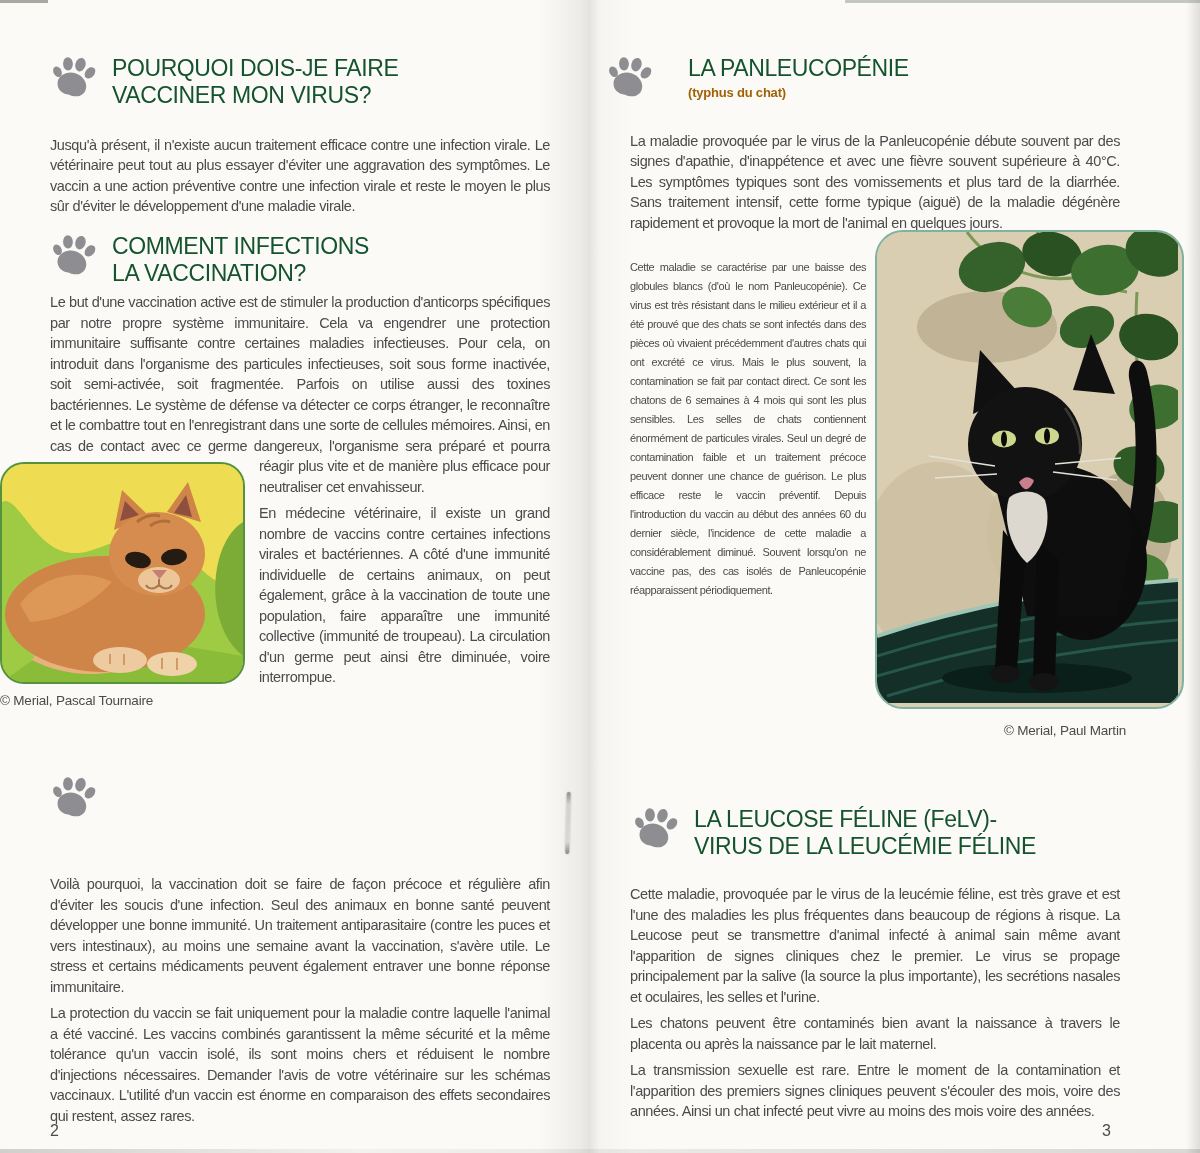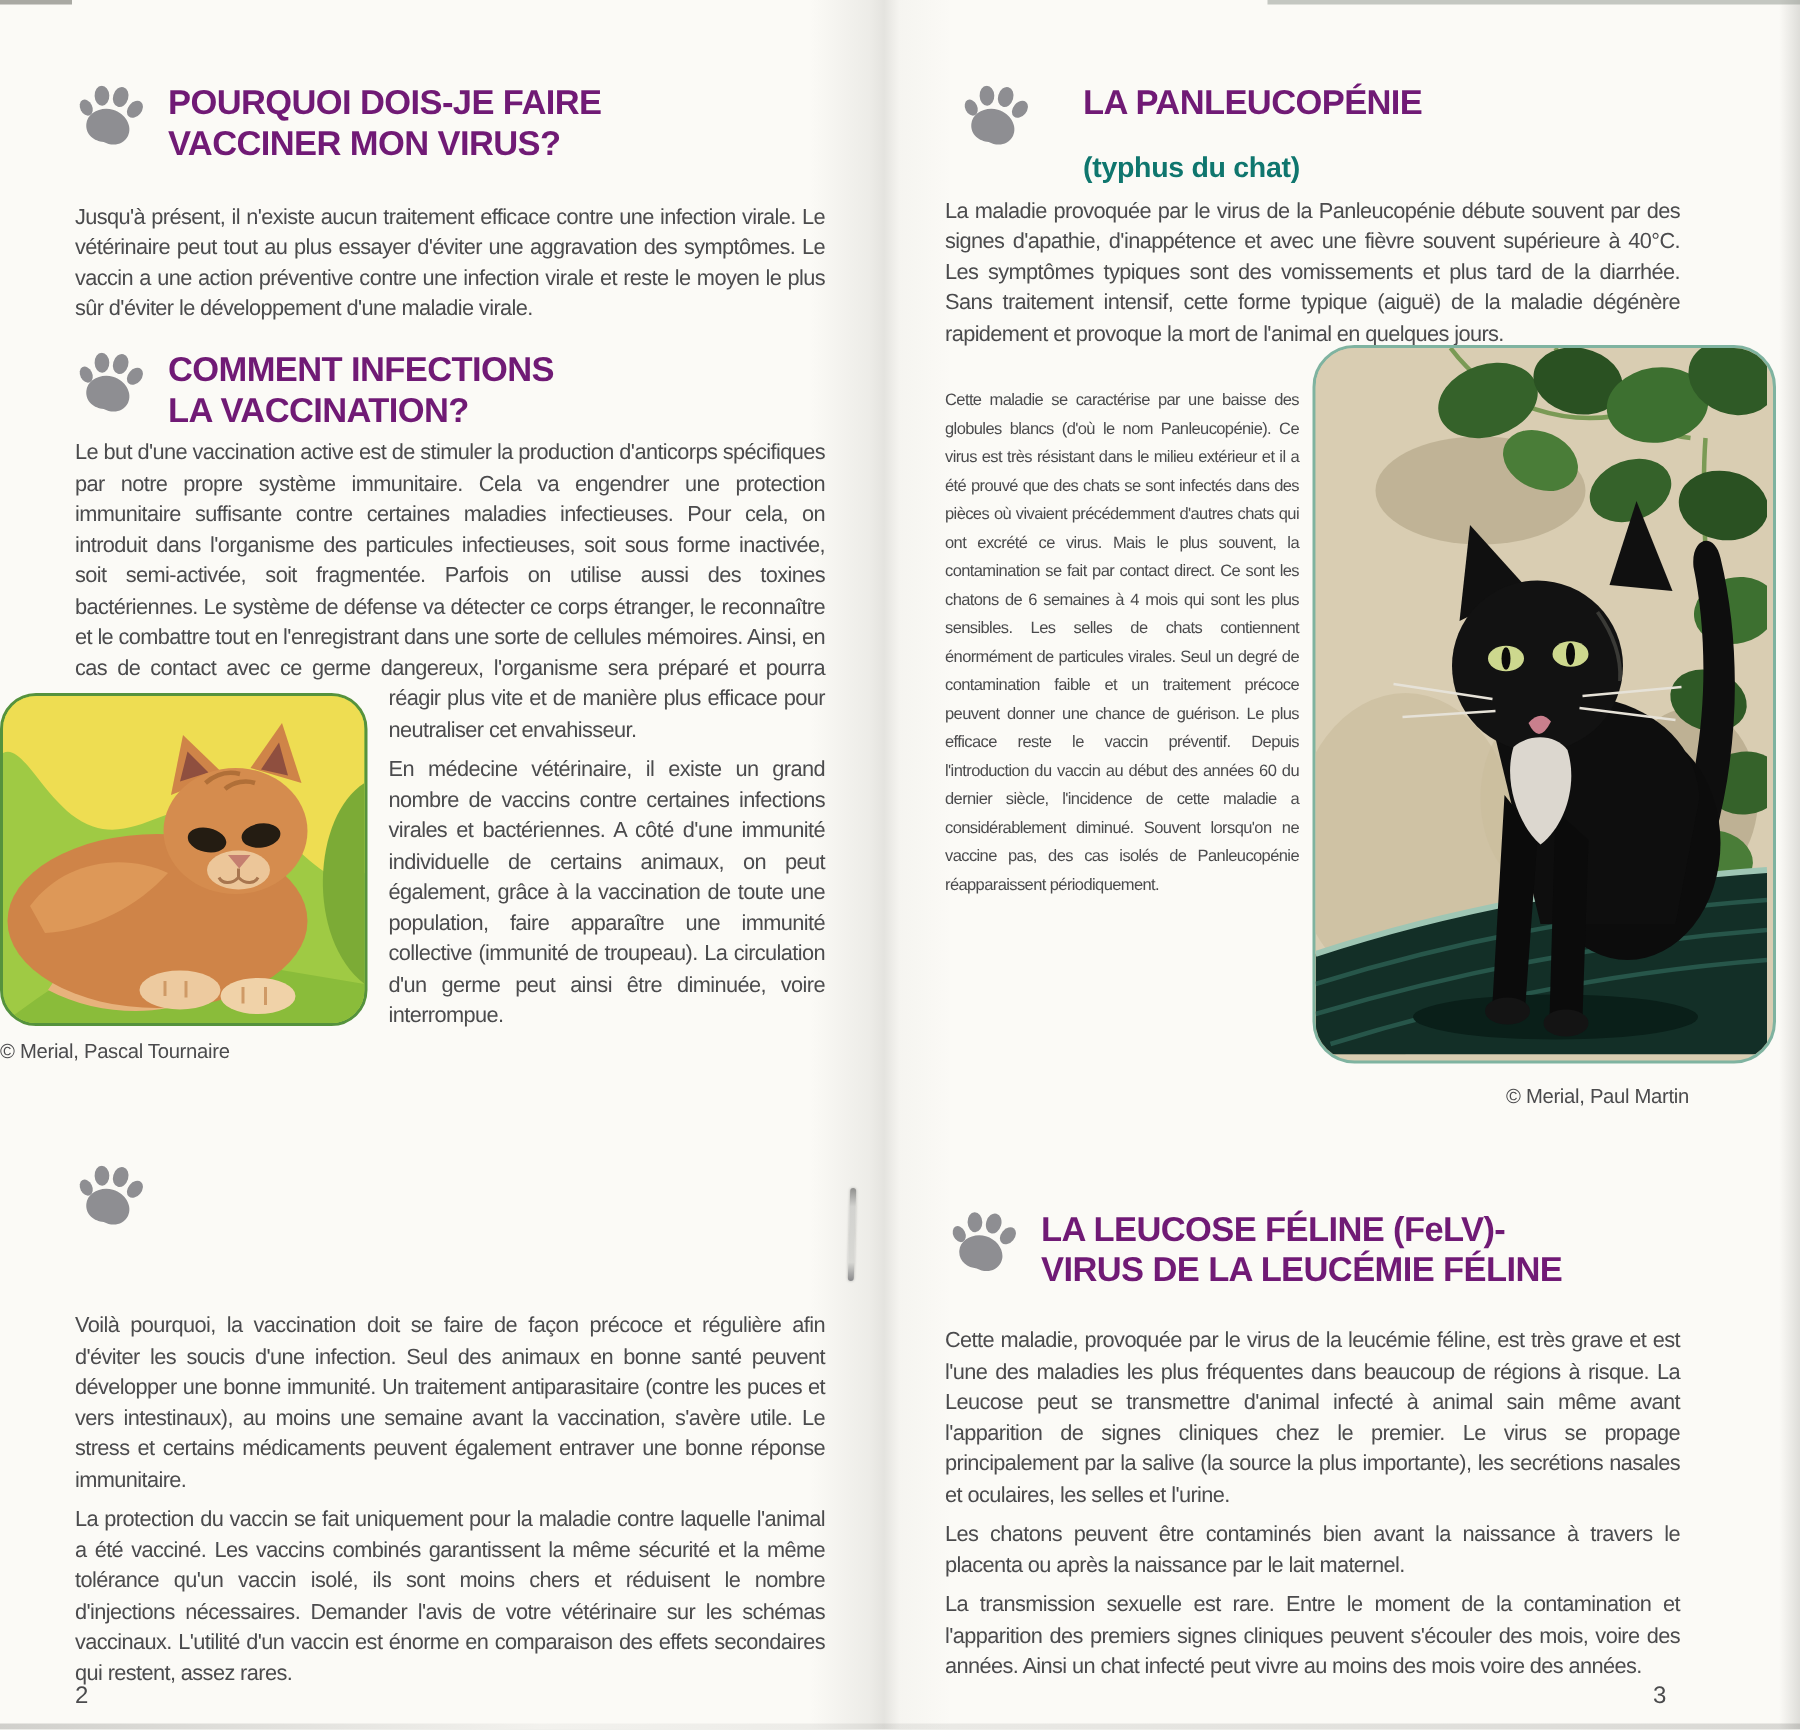--- a/index.html
+++ b/index.html
@@ -8,24 +8,24 @@
     background:#fbfaf6; overflow:hidden;
     font-family:"Liberation Sans", sans-serif;
     color:#4b4b4d;
   }
   .abs { position:absolute; }
 
   
   .sec { position:absolute; display:flex; gap:16px; align-items:flex-start; }
   .paw { flex:0 0 auto; margin-top:2px; }
   .paw svg { width:46px; height:42px; display:block; }
-  h2 { margin:0; font-size:23px; line-height:27px; font-weight:bold;
-       color:#701a75; letter-spacing:-0.4px; }
+  h2 { margin:0; font-size:23px; line-height:27px; font-weight:normal;
+       color:#14532d; letter-spacing:-0.4px; }
   h2 span { display:block; }
-  .subtitle { font-size:19px; font-weight:bold; color:#0f766e; margin-top:20px; letter-spacing:-0.2px; }
+  .subtitle { font-size:13px; font-weight:bold; color:#a16207; margin-top:3px; letter-spacing:-0.2px; }
 
   
   .body { font-size:14.5px; line-height:20.5px; text-align:justify;
           letter-spacing:-0.4px; color:#4b4b4d; }
   .body p { margin:0 0 6px 0; }
   .tight { font-size:11px; line-height:19px; }
 
   .lp { left:50px; width:500px; }
   .rp { left:630px; width:490px; }
 
@@ -158,21 +158,21 @@
     <div class="abs lp body" style="top:874px;">
       <p>Voilà pourquoi, la vaccination doit se faire de façon précoce et régulière afin d'éviter les soucis d'une infection. Seul des animaux en bonne santé peuvent développer une bonne immunité. Un traitement antiparasitaire (contre les puces et vers intestinaux), au moins une semaine avant la vaccination, s'avère utile. Le stress et certains médicaments peuvent également entraver une bonne réponse immunitaire.</p>
       <p>La protection du vaccin se fait uniquement pour la maladie contre laquelle l'animal a été vacciné. Les vaccins combinés garantissent la même sécurité et la même tolérance qu'un vaccin isolé, ils sont moins chers et réduisent le nombre d'injections nécessaires. Demander l'avis de votre vétérinaire sur les schémas vaccinaux. L'utilité d'un vaccin est énorme en comparaison des effets secondaires qui restent, assez rares.</p>
     </div>
 
     <div class="pagenum" style="left:50px; top:1122px;">2</div>
   </section>
 
   <section>
 
-    <header class="sec" style="left:640px; top:55px;gap:36px;">
+    <header class="sec" style="left:606px; top:55px;gap:36px;">
       <span class="paw">
         <svg viewBox="0 0 52 48">
             <use href="#pawprint"></use>
           </svg>
       </span>
       <div>
         <h2>
           <span>LA PANLEUCOPÉNIE</span>
         </h2>
         <div class="subtitle">(typhus du chat)</div>

